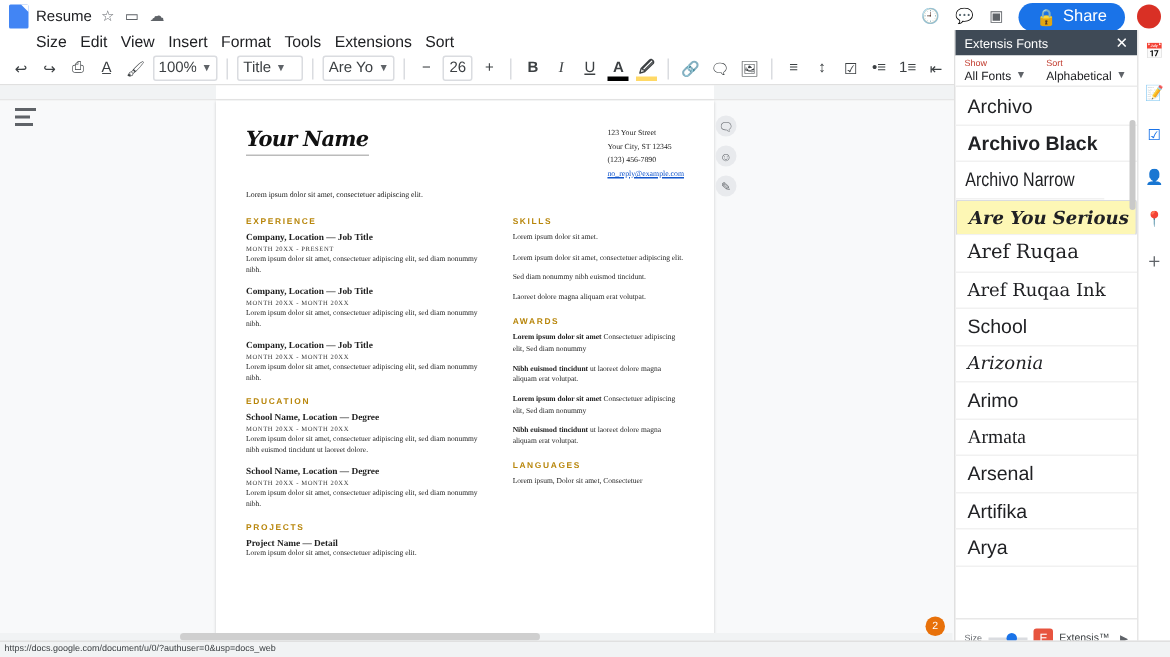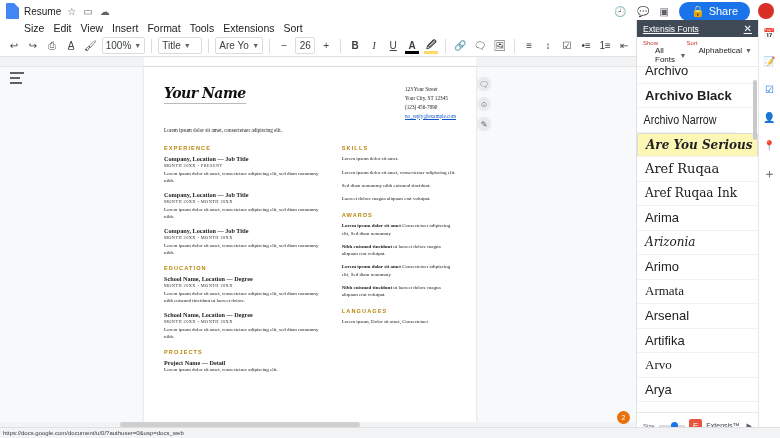--- a/index.html
+++ b/index.html
@@ -85,26 +85,26 @@
   .edate { font-size:4.4px; letter-spacing:0.4px; color:#333; margin:1px 0 1.5px; }
   .ebody { font-size:5px; line-height:1.45; color:#222; }
   .rblock { margin-bottom:6px; font-size:5px; line-height:1.45; }
   .rblock b { font-weight:bold; }
   .pgi { width:14px;height:14px;border-radius:50%;background:#e8eaed;color:#5f6368;
          display:flex;align-items:center;justify-content:center;font-size:8px;margin-bottom:6px; }
   .side-icons { position:absolute; left:477px; top:10px; }
 
   
   .panel { position:absolute; right:22px; top:20px; width:122px; bottom:0; background:#fff; border-left:1px solid #e0e0e0; }
-  .panel-head { height:17px; background:#3f4a56; color:#fff; display:flex; align-items:center; padding:0 6px; font-size:8.5px;text-decoration:underline; }
+  .panel-head { height:17px; background:#3f4a56; color:#fff; display:flex; align-items:center; padding:0 6px; font-size:8.5px; }
   .panel-head .x { margin-left:auto; font-size:10px; }
   .filters { display:flex; padding:3px 6px 2px; font-size:6.5px; color:#5f6368; background:#fff; border-bottom:1px solid #ececec;}
   .filters .f { flex:1; }
   .filters .fl { display:block; color:#c0392b; font-size:6px; }
-  .filters .fv { color:#202124; font-size:8px; display:flex; align-items:center; gap:0;margin-left:12px; }
+  .filters .fv { color:#202124; font-size:8px; display:flex; align-items:center; gap:0; }
   .fontlist { position:absolute; top:39px; bottom:26px; left:0; right:0; overflow:hidden; }
   .fitem { height:24.5px; display:flex; align-items:center; padding:0 8px; border-bottom:1px solid #f1f1f1; font-size:13px; color:#202124; }
   .fitem.sel { background:#fdf7b5; }
   .f-archivo{font-family:"Liberation Sans",sans-serif;}
   .f-black{font-family:"Liberation Sans",sans-serif;font-weight:bold;}
   .f-narrow{font-family:"Liberation Sans",sans-serif;transform:scaleX(0.82);transform-origin:left center;}
   .f-serious{font-family:"DejaVu Serif",serif;font-style:italic;font-weight:bold;font-size:12px;}
   .f-ruqaa{font-family:"DejaVu Serif",serif;font-size:13px;}
   .f-ink{font-family:"DejaVu Serif",serif;font-size:12px;}
   .f-script{font-family:"DejaVu Serif",serif;font-style:italic;font-size:12px;}
@@ -345,27 +345,26 @@
       </div>
     </div>
 
     <div class="fontlist">
       <div class="fitem f-archivo">Archivo</div>
       <div class="fitem f-black">Archivo Black</div>
       <div class="fitem f-narrow">Archivo Narrow</div>
       <div class="fitem sel f-serious">Are You Serious</div>
       <div class="fitem f-ruqaa">Aref Ruqaa</div>
       <div class="fitem f-ink">Aref Ruqaa Ink</div>
-      <div class="fitem f-archivo">Arima</div>
+      <div class="fitem f-archivo">School</div>
       <div class="fitem f-script">Arizonia</div>
       <div class="fitem f-archivo">Arimo</div>
       <div class="fitem f-mono">Armata</div>
       <div class="fitem f-archivo">Arsenal</div>
       <div class="fitem f-archivo">Artifika</div>
-      <div class="fitem f-mono">Arvo</div>
       <div class="fitem f-archivo">Arya</div>
     </div>
     <div class="scrollbar">
         <div class="thumb"></div>
       </div>
 
     <div class="panel-foot">
       <span class="size-lbl">Size</span>
       <div class="slider">
           <div class="knob"></div>

